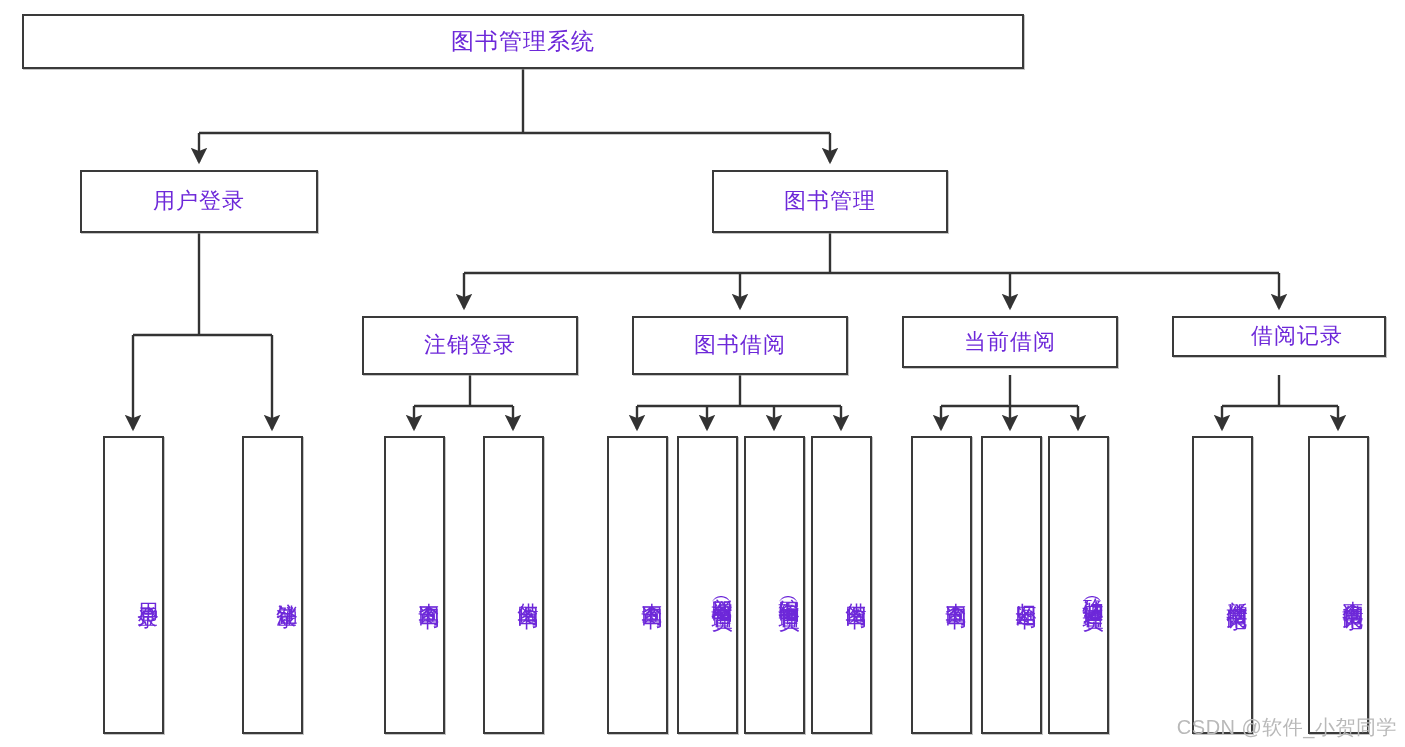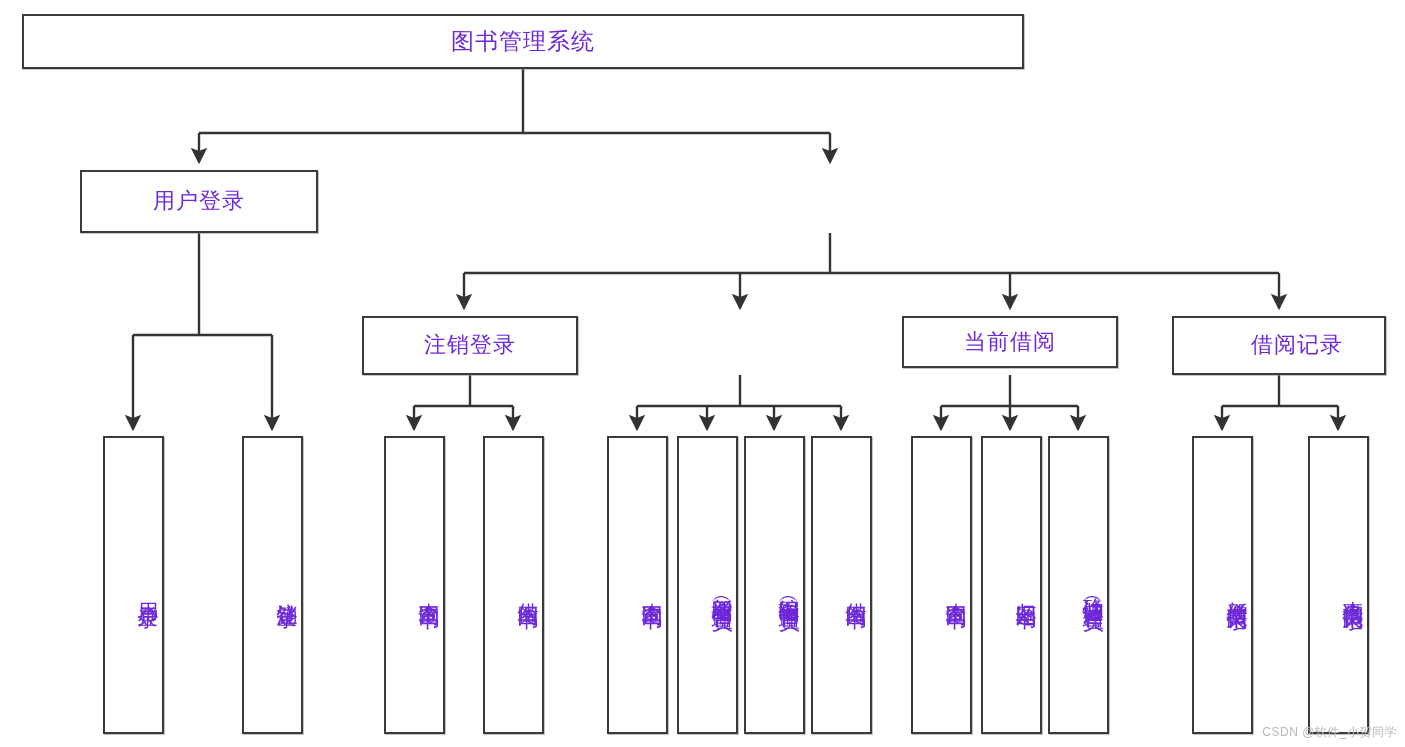--- a/index.html
+++ b/index.html
@@ -54,21 +54,21 @@
     justify-content: center;
     white-space: nowrap;
   }
   .node .lbl {
     display: block;
   }
   .watermark {
     position: absolute;
     right: 8px;
     bottom: 6px;
-    font-size: 12px;
+    font-size: 20px;
     color: #b9b9b9;
     letter-spacing: 0.5px;
     white-space: nowrap;
   }
 </style>
 </head>
 <body>
 
 <div id="canvas">
 
@@ -124,31 +124,37 @@
   </svg>
 
   <div class="node horiz root" style="left:22px; top:14px; width:1002px; height:55px;">
     <span class="lbl">图书管理系统</span>
   </div>
 
   <div class="node horiz" style="left:80px; top:170px; width:238px; height:63px;">
     <span class="lbl">用户登录</span>
   </div>
 
+  <div class="node horiz" style="left:712px; top:170px; width:236px; height:63px;">
+    <span class="lbl">图书管理</span>
+  </div>
 
   <div class="node horiz" style="left:362px; top:316px; width:216px; height:59px;">
     <span class="lbl">注销登录</span>
   </div>
 
+  <div class="node horiz" style="left:632px; top:316px; width:216px; height:59px;">
+    <span class="lbl">图书借阅</span>
+  </div>
 
   <div class="node horiz" style="left:902px; top:316px; width:216px; height:52px;">
     <span class="lbl">当前借阅</span>
   </div>
 
-  <div class="node horiz" style="left:1172px; top:316px; width:214px; height:59px;padding-left:36px;">
+  <div class="node horiz" style="left:1172px; top:316px; width:214px; height:41px;padding-left:36px;">
     <span class="lbl">借阅记录</span>
   </div>
 
   <div class="node vert" style="left:103px; top:436px; width:61px; height:298px;">
     <span class="lbl">用户登录</span>
   </div>
 
   <div class="node vert" style="left:242px; top:436px; width:61px; height:298px;">
     <span class="lbl">注销登录</span>
   </div>

